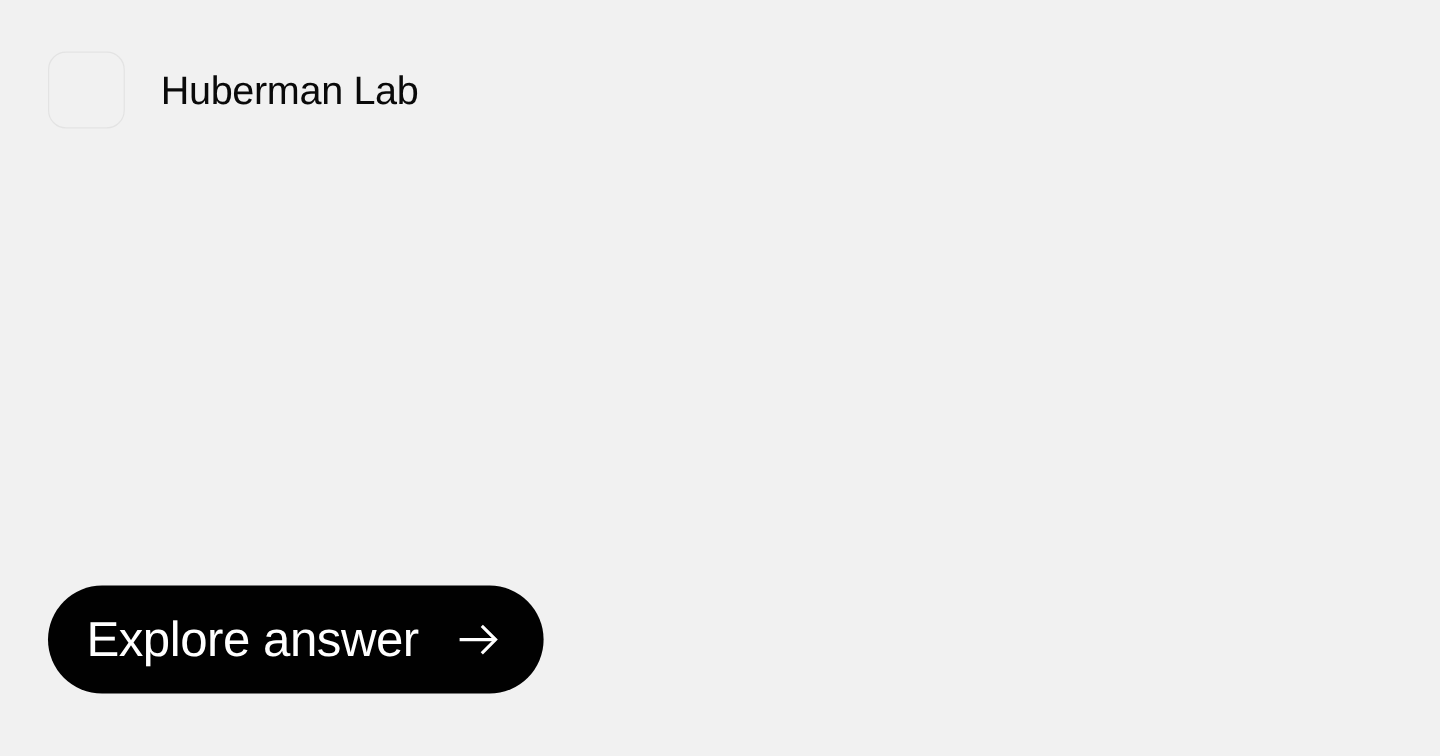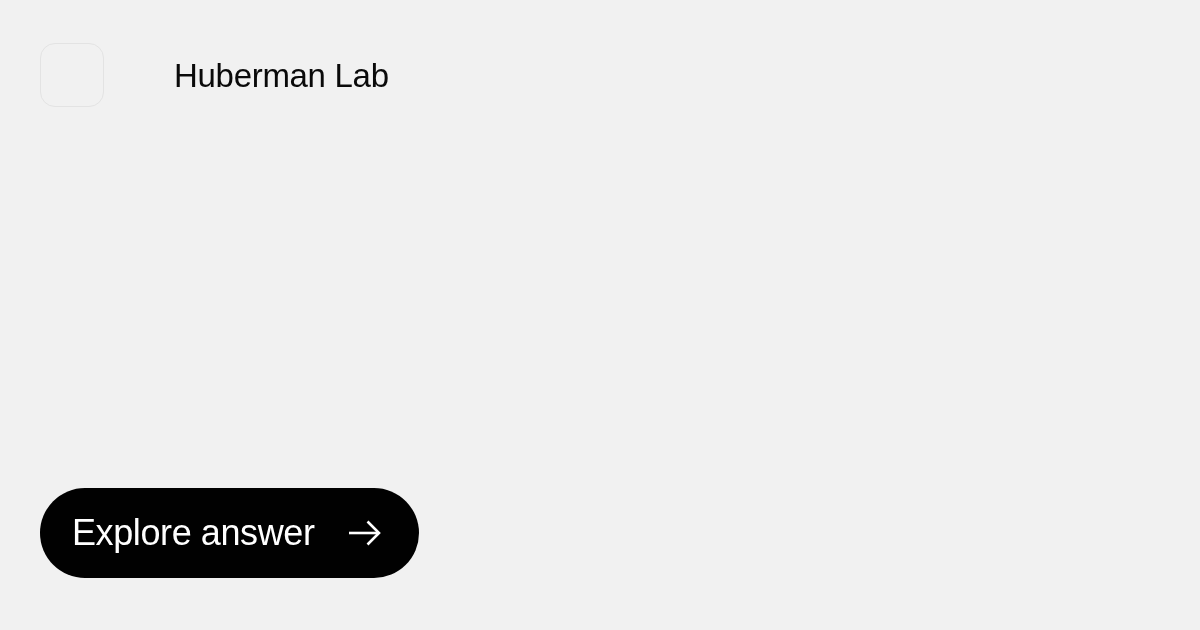--- a/index.html
+++ b/index.html
@@ -27,21 +27,20 @@
     display: flex;
     flex-direction: column;
   }
 
   
   .source-row {
     display: flex;
     align-items: center;
     height: 64px;
     margin-top: 3px;
-    gap: 40px;
   }
 
   .avatar {
     width: 64px;
     height: 64px;
     border-radius: 15px;
     border: 1px solid #e3e3e3;
     background: #f1f1f1;
     box-sizing: border-box;
     flex: 0 0 auto;
@@ -82,21 +81,21 @@
     height: 90px;
     padding: 0 34px 0 32px;
     background: #010101;
     border: none;
     border-radius: 45px;
     cursor: pointer;
     font-family: "Liberation Sans", sans-serif;
   }
 
   .cta-label {
-    font-size: 36px;
+    font-size: 41px;
     font-weight: 500;
     letter-spacing: -0.4px;
     color: #ffffff;
     line-height: 1;
     white-space: nowrap;
   }
 
   .cta-arrow {
     display: inline-flex;
     align-items: center;

